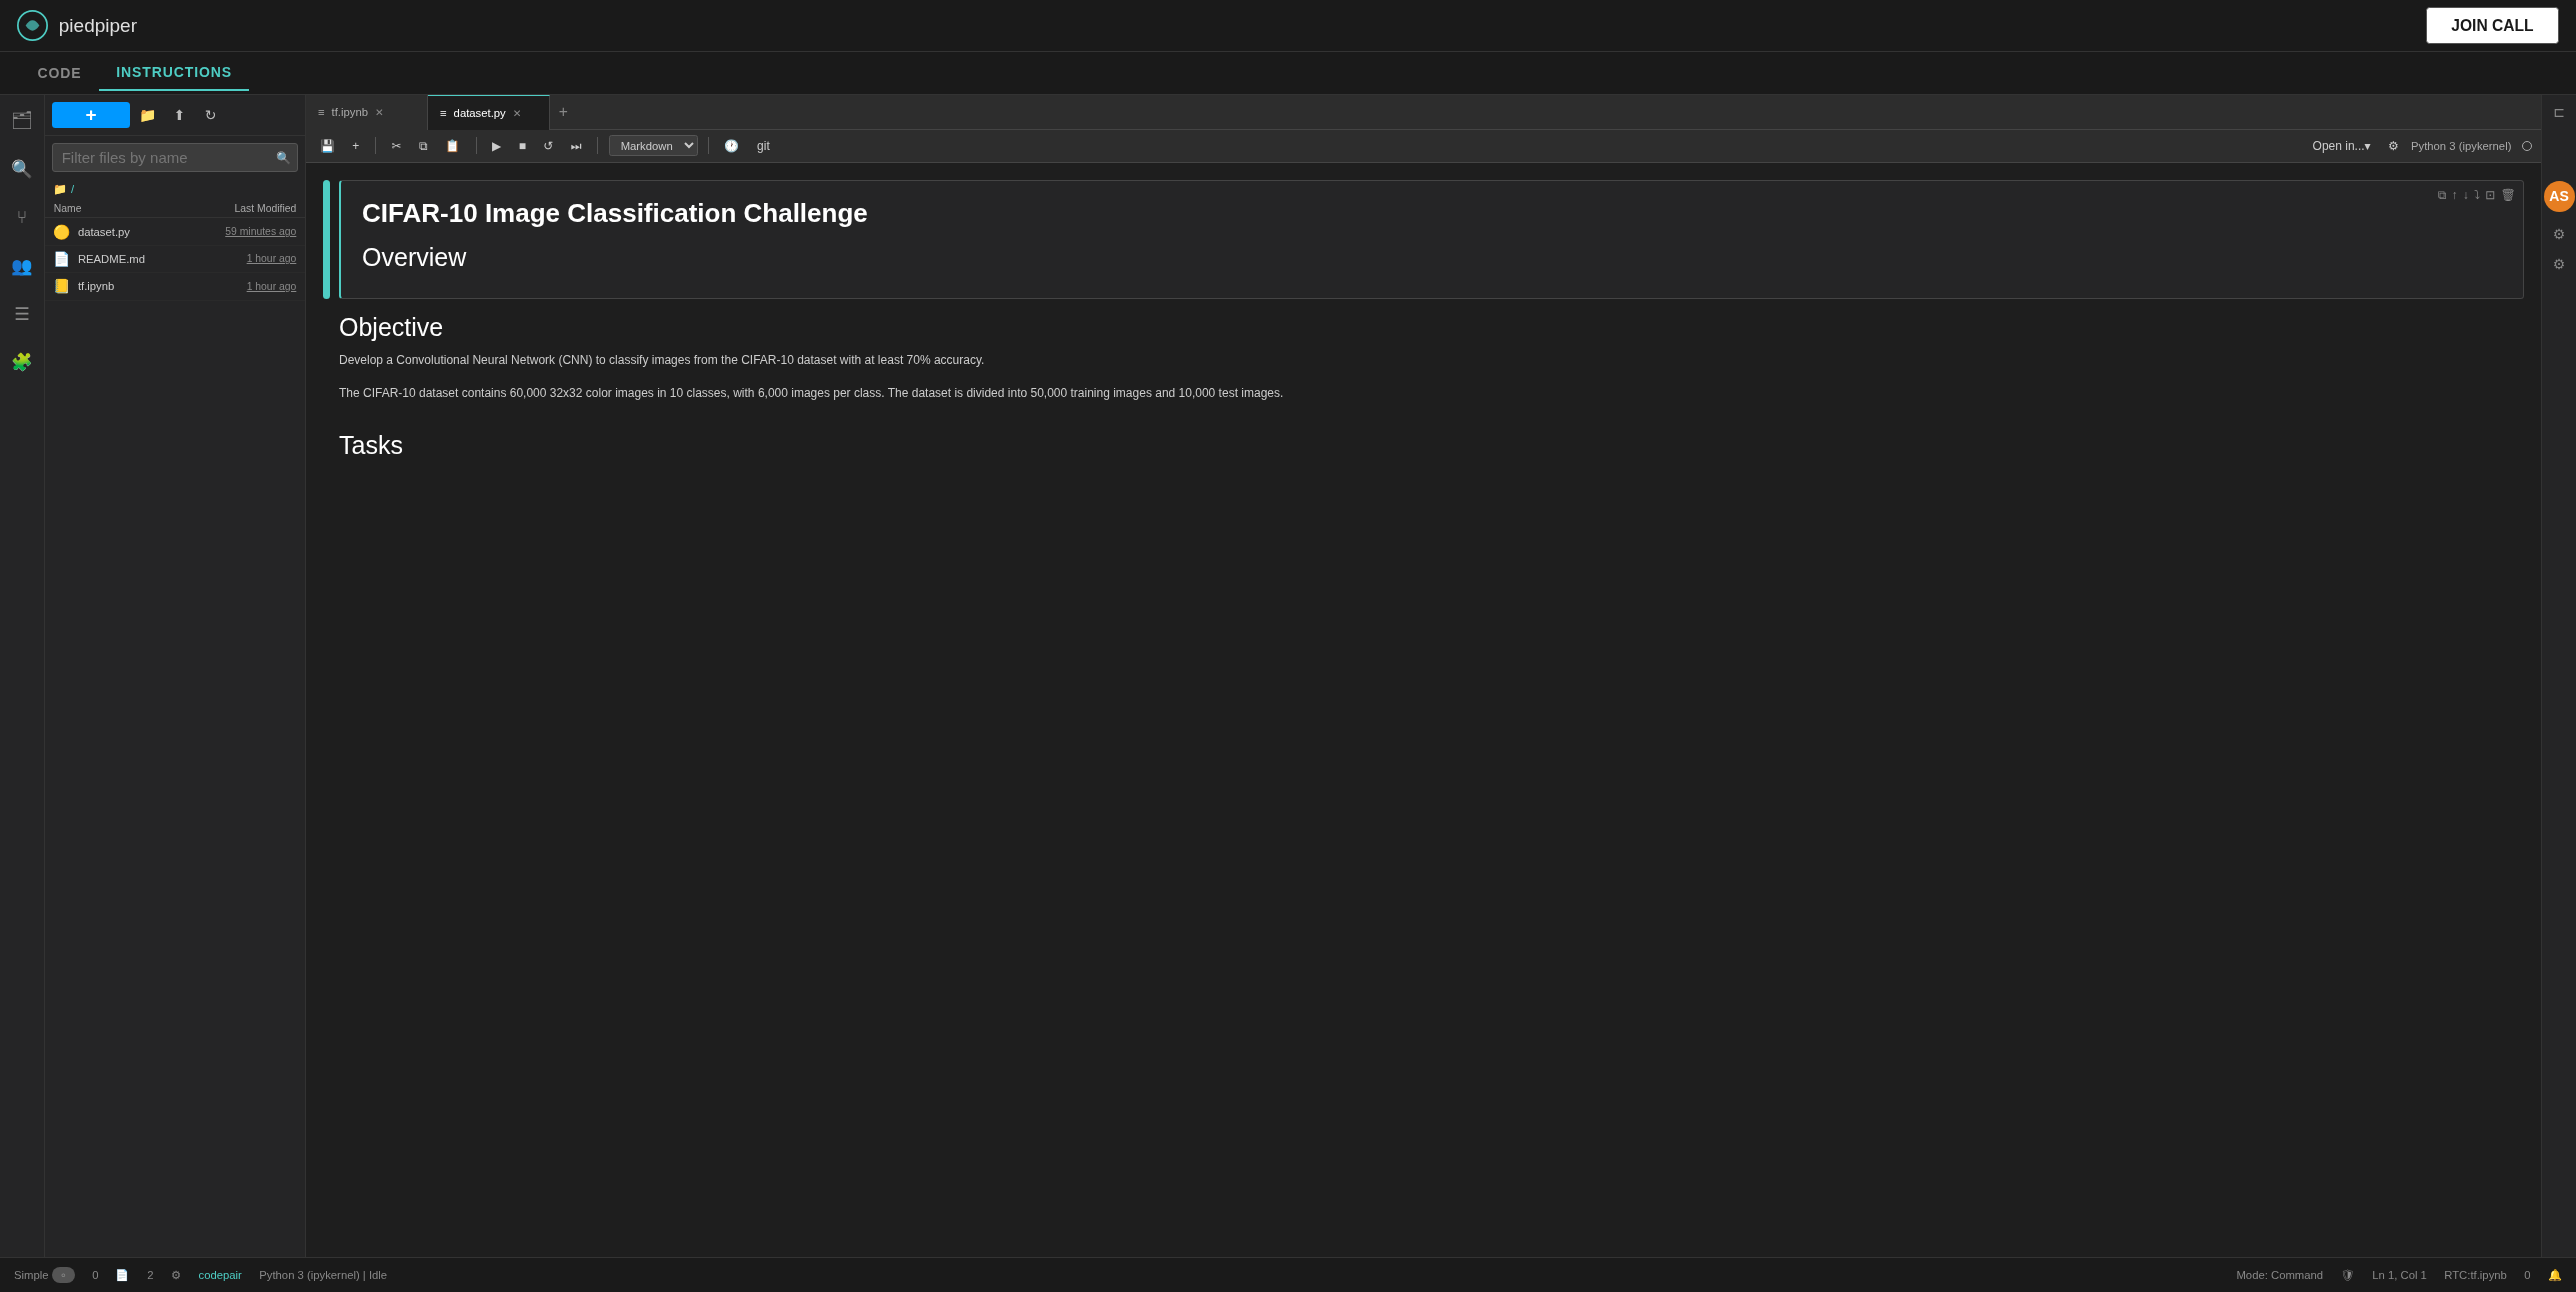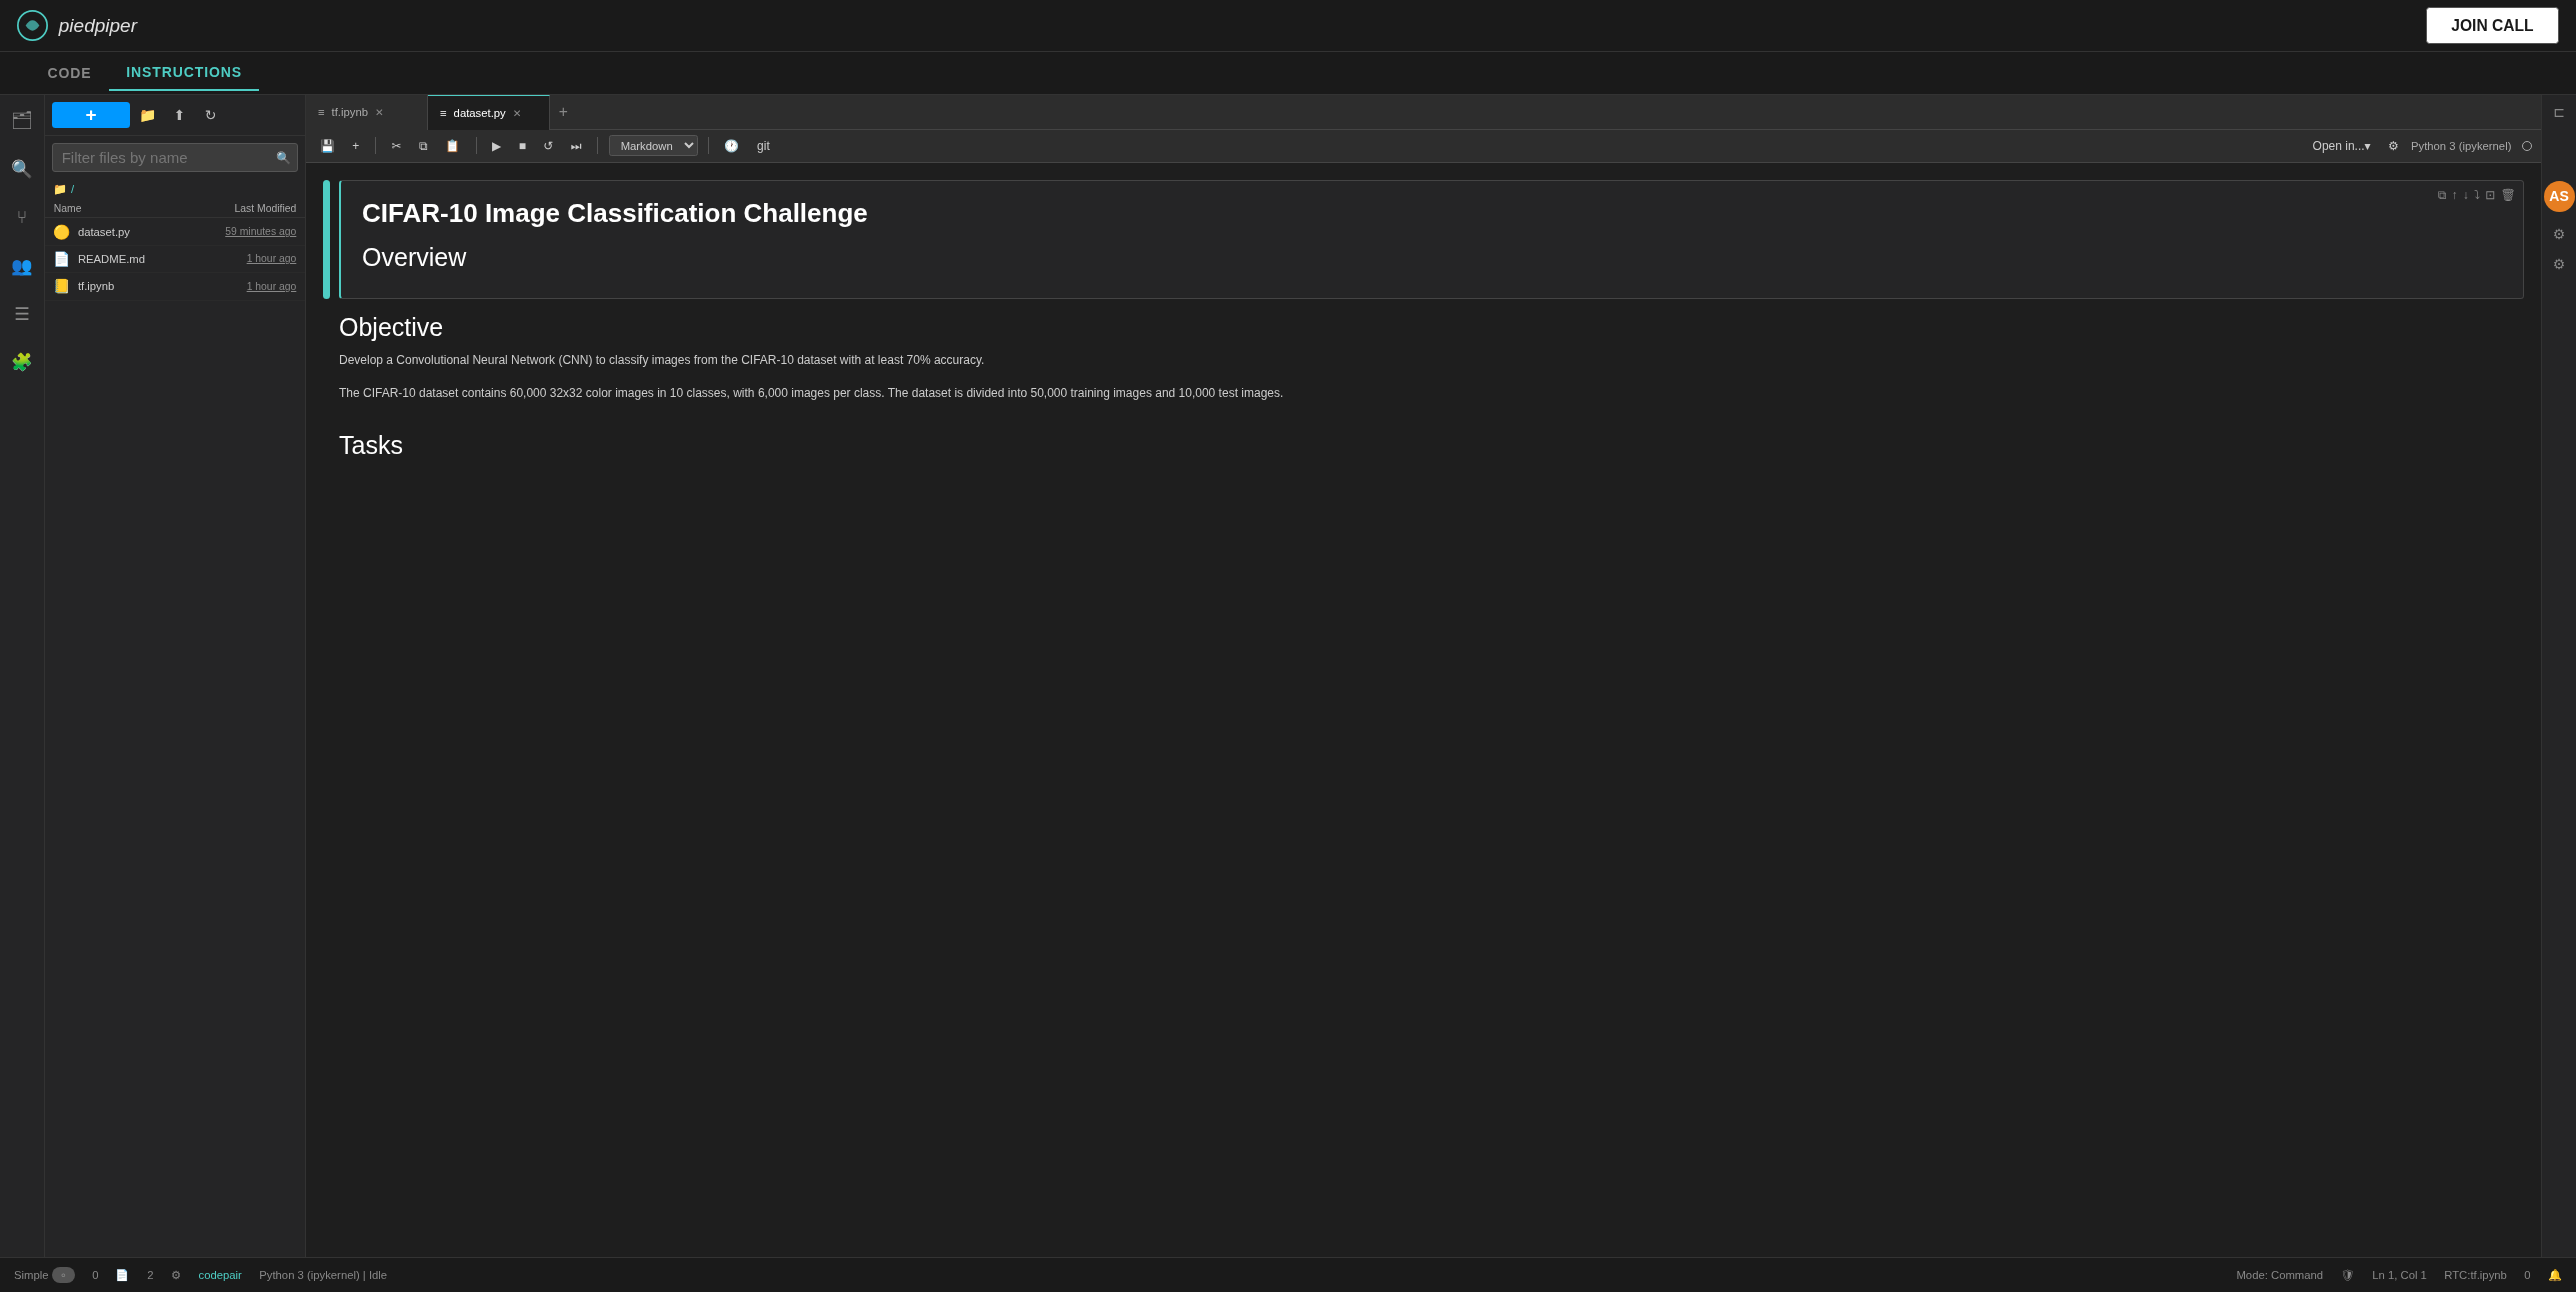--- a/index.html
+++ b/index.html
@@ -6,31 +6,31 @@
     body { background: #1e1e1e; color: #d4d4d4; font-family: -apple-system, BlinkMacSystemFont, 'Segoe UI', sans-serif; font-size: 11.3px; overflow: hidden; width: 2576px; height: 1292px; transform-origin: top left; }
 
     
     #topbar {
       display: flex; align-items: center; justify-content: space-between;
       background: #1a1a1a; height: 52px; padding: 0 17.4px;
       border-bottom: 0.9px solid #333;
     }
     #topbar-left { display: flex; align-items: center; gap: 10.4px; }
     #logo-icon { width: 31px; height: 31px; }
-    #app-title { font-size: 19px; color: #e0e0e0; font-weight: 500; font-style: italic; }
+    #app-title { font-size: 19px; color: #e0e0e0; font-weight: 500; }
     #join-call-btn {
       background: #fff; color: #1a1a1a; border: 1.7px solid #555;
       padding: 8.7px 24px; font-size: 15.6px; font-weight: 600; cursor: pointer;
       border-radius: 3.5px;
     }
 
     
     #nav-tabs {
       display: flex; align-items: center;
-      background: #1a1a1a; height: 43px; padding: 0 30px;
+      background: #1a1a1a; height: 43px; padding: 0 20px;
       border-bottom: 0.9px solid #333;
     }
     .nav-tab {
       padding: 8.7px 17.4px; font-size: 14px; font-weight: 700; cursor: pointer;
       color: #888; letter-spacing: 0.9px;
     }
     .nav-tab.active { color: #4ecdc4; border-bottom: 2.6px solid #4ecdc4; }
 
     
     #main-layout { display: flex; height: calc(1292px - 52px - 43px - 35px); }

